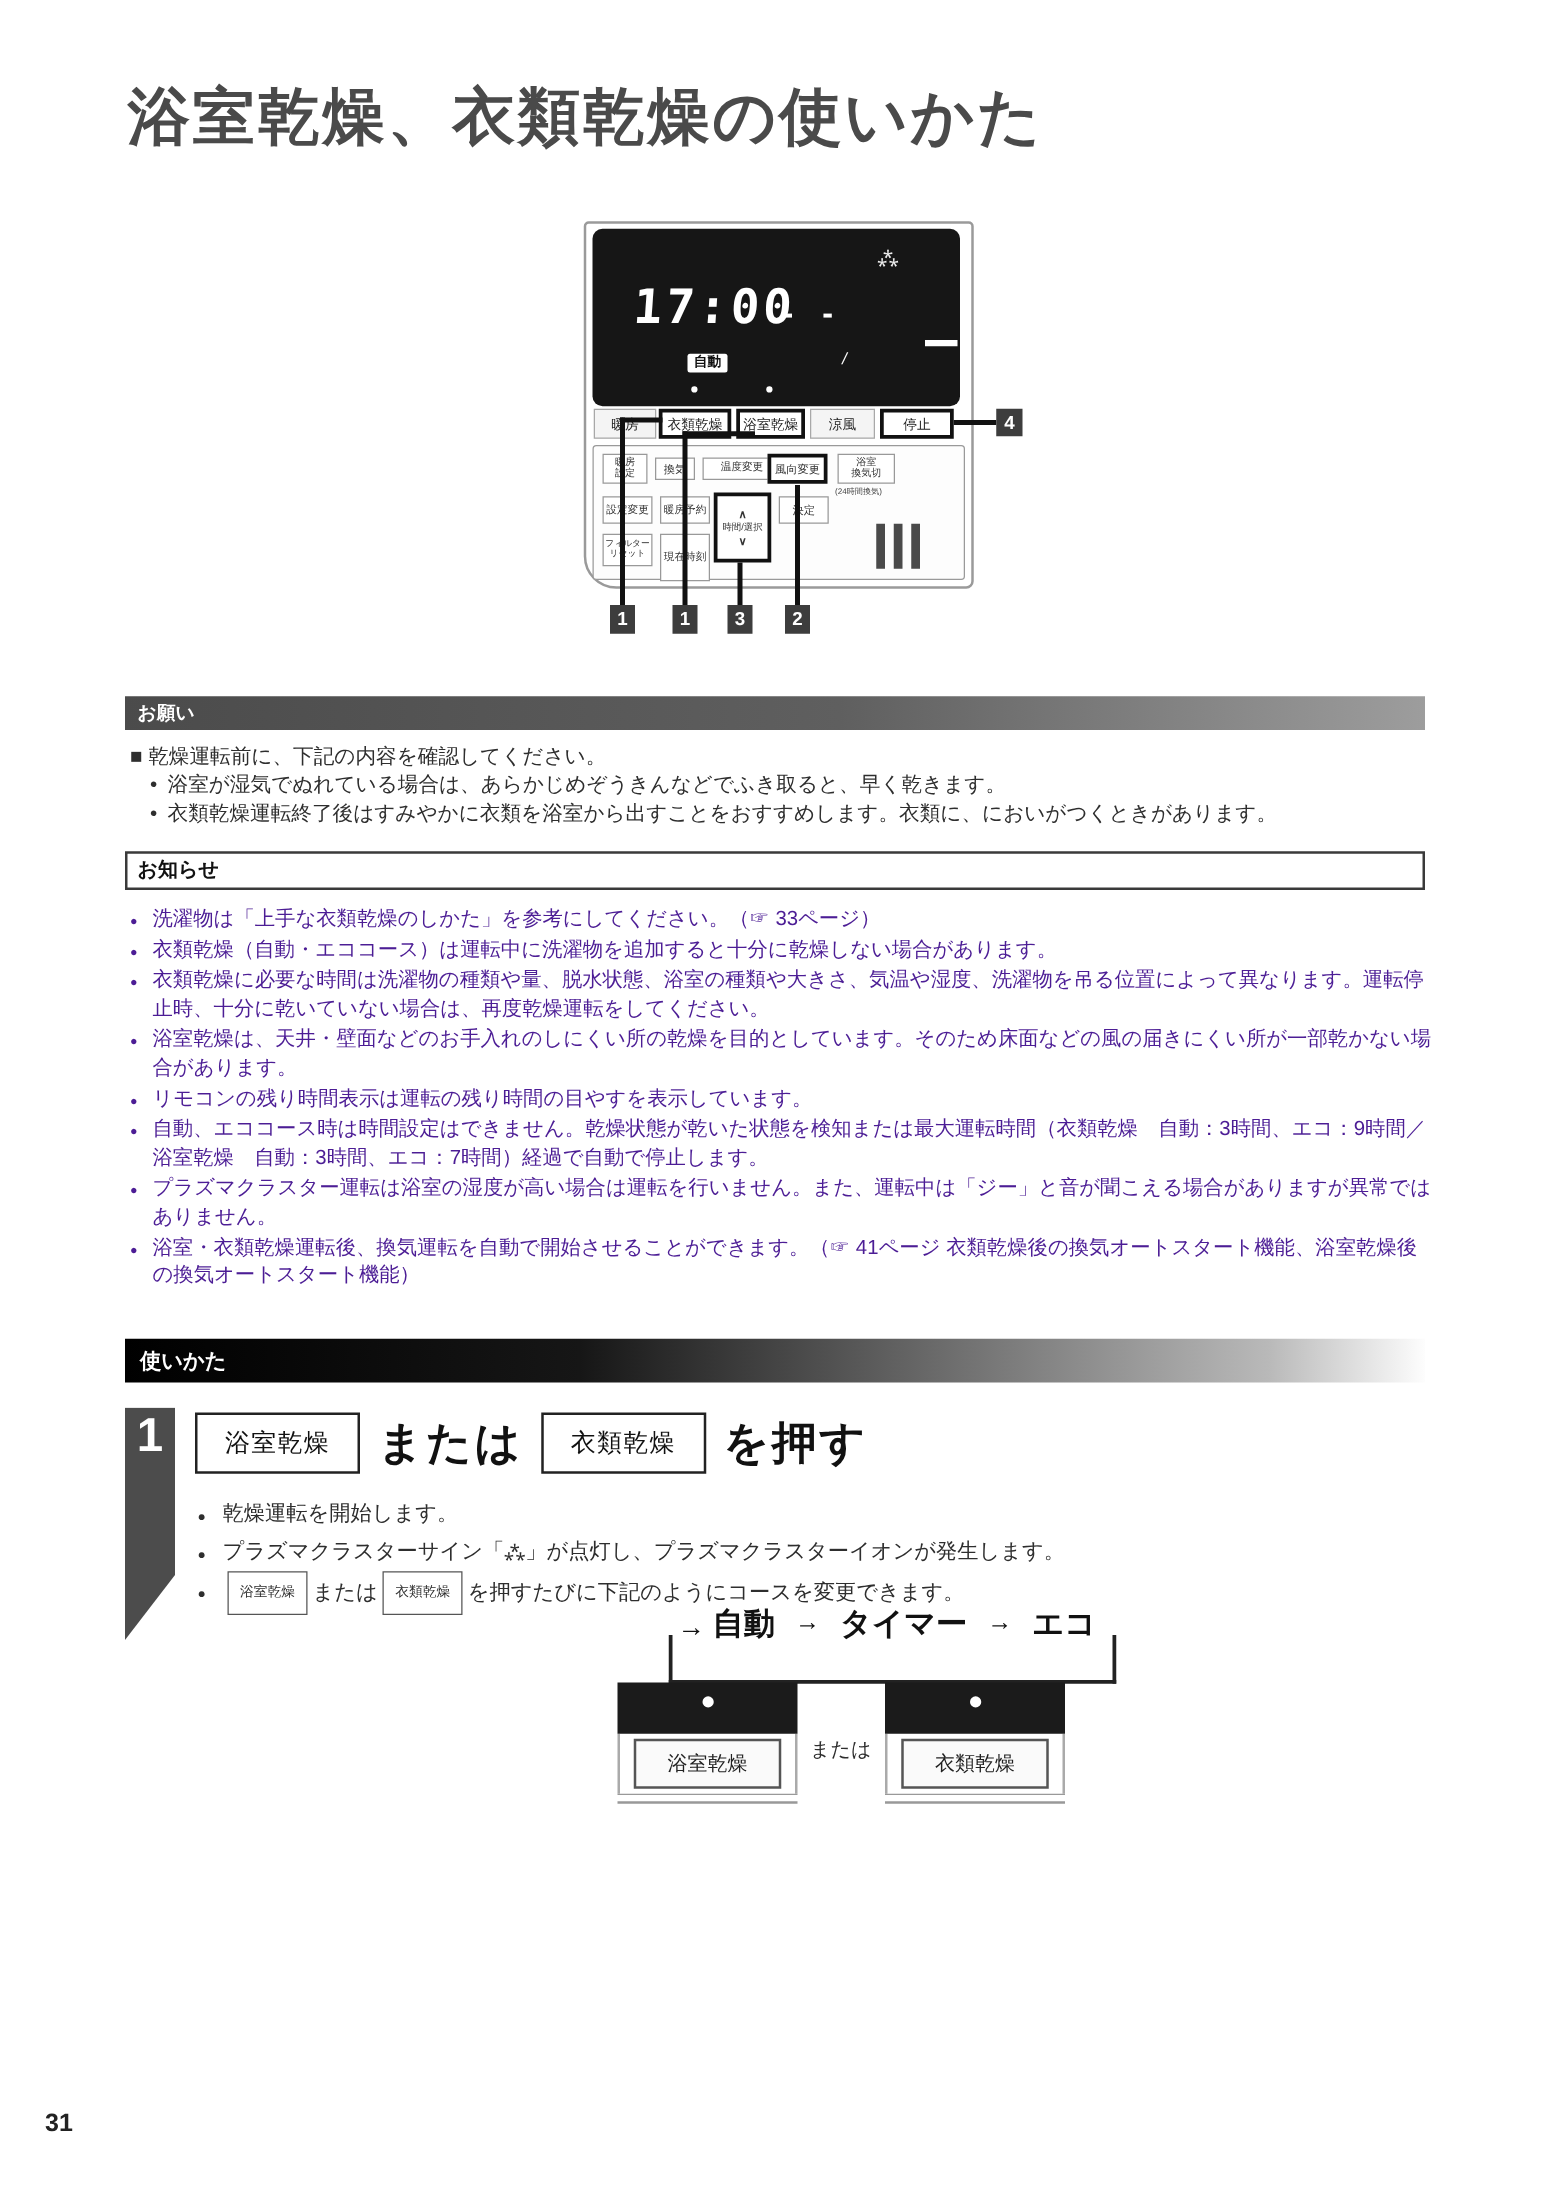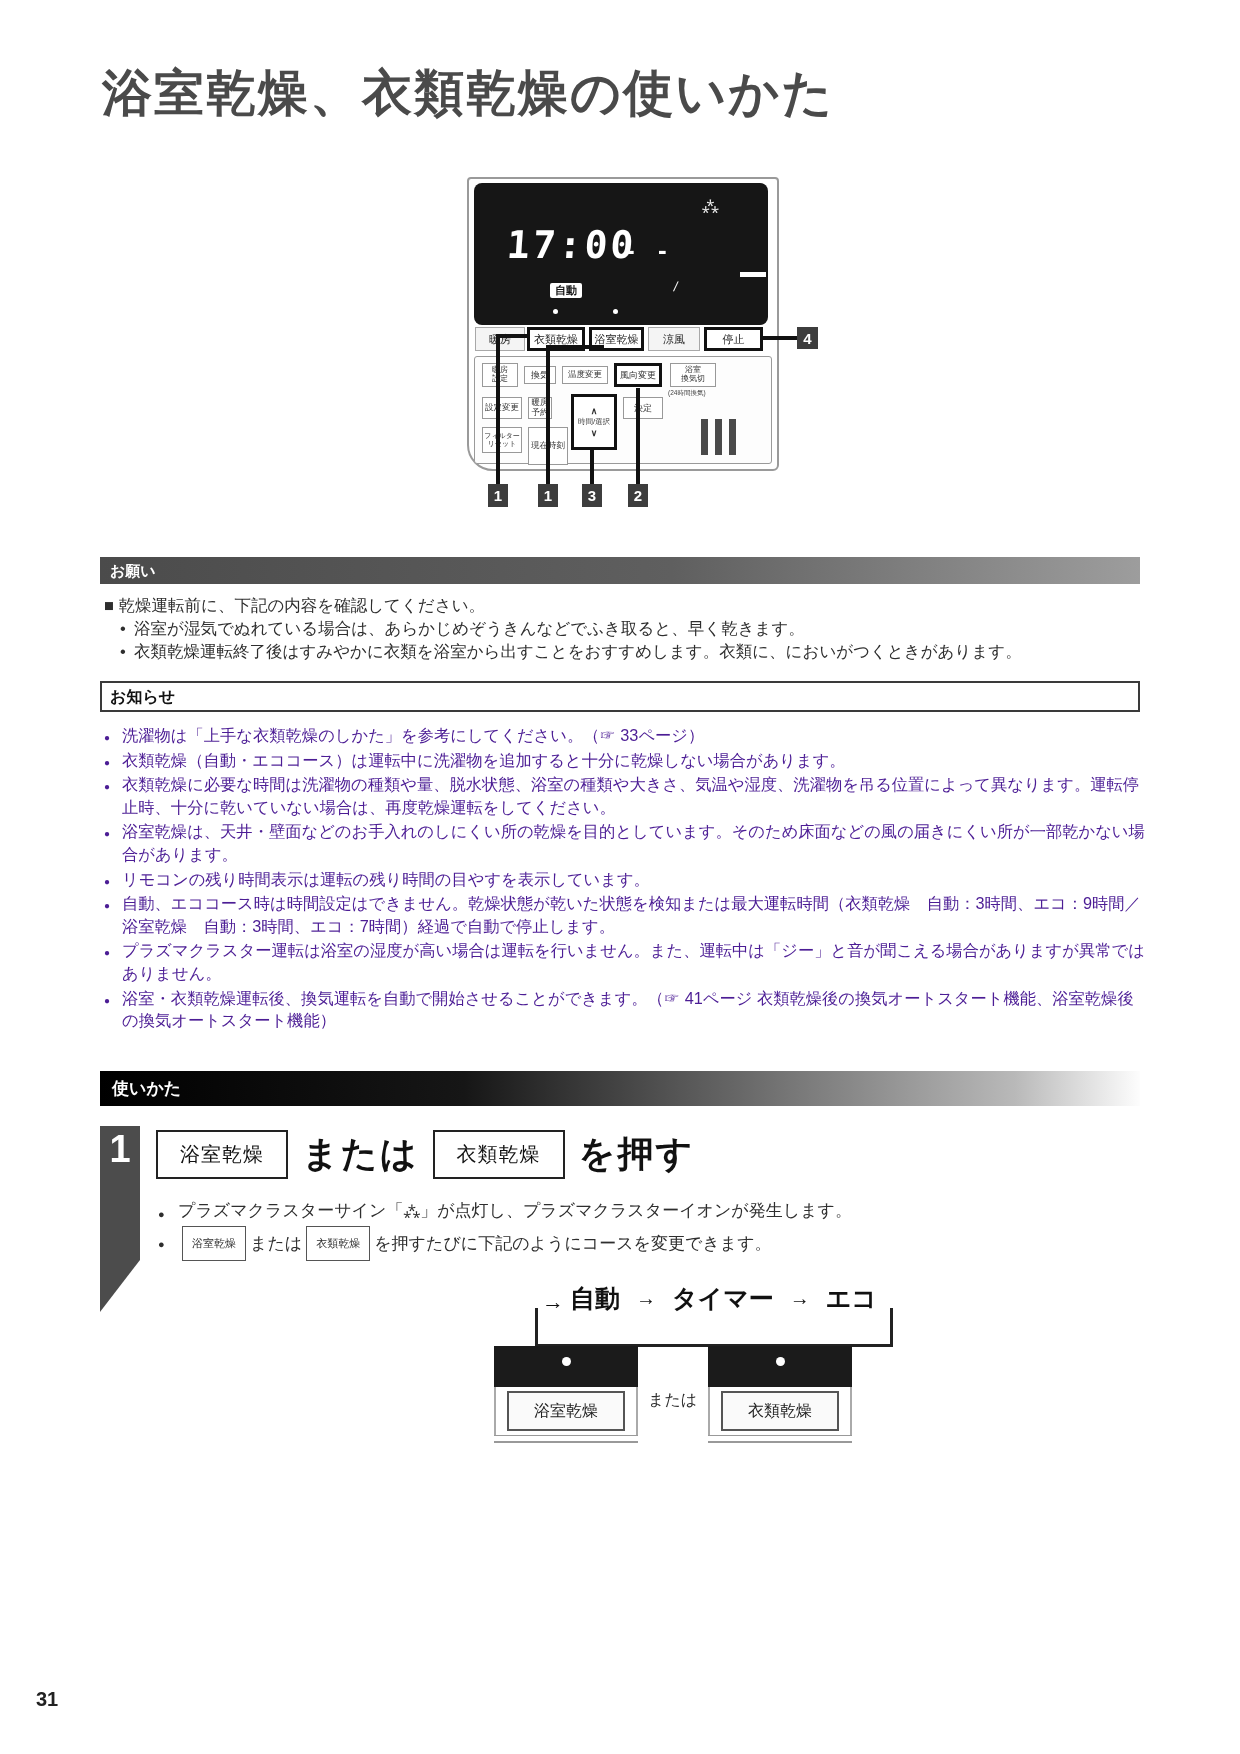--- a/index.html
+++ b/index.html
@@ -35,26 +35,26 @@
   #mb-bath{left:589px;width:55px;}
   #mb-cool{left:648px;width:52px;}
   #mb-stop{left:704px;width:59px;}
 
   #panel{left:474px;top:356px;width:296px;height:106px;border:1px solid #9a9a9a;border-radius:3px;background:#fdfdfd;}
   .pbtn{position:absolute;border:1px solid #999;background:#fff;color:#333;box-sizing:border-box;
         display:flex;align-items:center;justify-content:center;text-align:center;line-height:1.12;}
   .pbtn.two{flex-direction:column;}
   #pb-heatset{left:7px;top:6px;width:36px;height:24px;font-size:8px;}
   #pb-vent{left:49px;top:9px;width:32px;height:18px;font-size:9px;}
-  #pb-temp{left:87px;top:9px;width:46px;height:18px;font-size:8.5px;}
+  #pb-temp{left:87px;top:9px;width:63px;height:18px;font-size:8.5px;font-family:Liberation Mono, monospace;}
   #pb-wind{left:139px;top:6px;width:48px;height:24px;font-size:9px;border:3px solid #111;}
   #pb-bathvent{left:195px;top:6px;width:46px;height:24px;font-size:8px;}
   #pb-bathvent-note{left:193px;top:32px;font-size:6.5px;color:#444;}
   #pb-setchange{left:7px;top:40px;width:40px;height:22px;font-size:8.5px;}
-  #pb-heatres{left:53px;top:40px;width:24px;height:22px;font-size:8.5px;}
+  #pb-heatres{left:53px;top:40px;width:40px;height:22px;font-size:8.5px;}
   #pb-timesel{left:96px;top:37px;width:46px;height:56px;font-size:7.5px;border:3px solid #111;flex-direction:column;gap:2px;}
   #pb-timesel .arr{font-size:9px;font-weight:bold;}
   #pb-ok{left:148px;top:40px;width:40px;height:22px;font-size:9px;}
   #pb-filter{left:7px;top:70px;width:40px;height:26px;font-size:7px;}
   #pb-clock{left:53px;top:70px;width:40px;height:38px;font-size:8.5px;}
   #speaker{left:226px;top:62px;width:36px;height:36px;display:flex;gap:7px;}
   #speaker i{width:7px;height:36px;background:#4a4a4a;}
 
   .cline{background:#111;}
   .cnum{background:#3d3d3d;color:#fff;font-weight:bold;font-size:15px;width:20px;height:23px;
@@ -224,20 +224,21 @@
 <div class="abs" id="step-tab">1</div>
 
 <div class="abs" id="step-head">
   <span class="head-btn">浴室乾燥</span>
   <span class="head-big">または</span>
   <span class="head-btn">衣類乾燥</span>
   <span class="head-big">を押す</span>
 </div>
 
 <div class="abs" id="step-bullets">
+  <div class="step-item">乾燥運転を開始します。</div>
   <div class="step-item">
     <span>プラズマクラスターサイン「</span><span class="plasma-inline">⁂</span><span>」が点灯し、プラズマクラスターイオンが発生します。</span>
   </div>
   <div class="step-item">
     <span class="inline-btn">浴室乾燥</span><span>または</span><span class="inline-btn">衣類乾燥</span><span>を押すたびに下記のようにコースを変更できます。</span>
   </div>
 </div>
 
 <div class="abs" id="cycle">
   <div class="abs" id="cycle-loop"></div>

